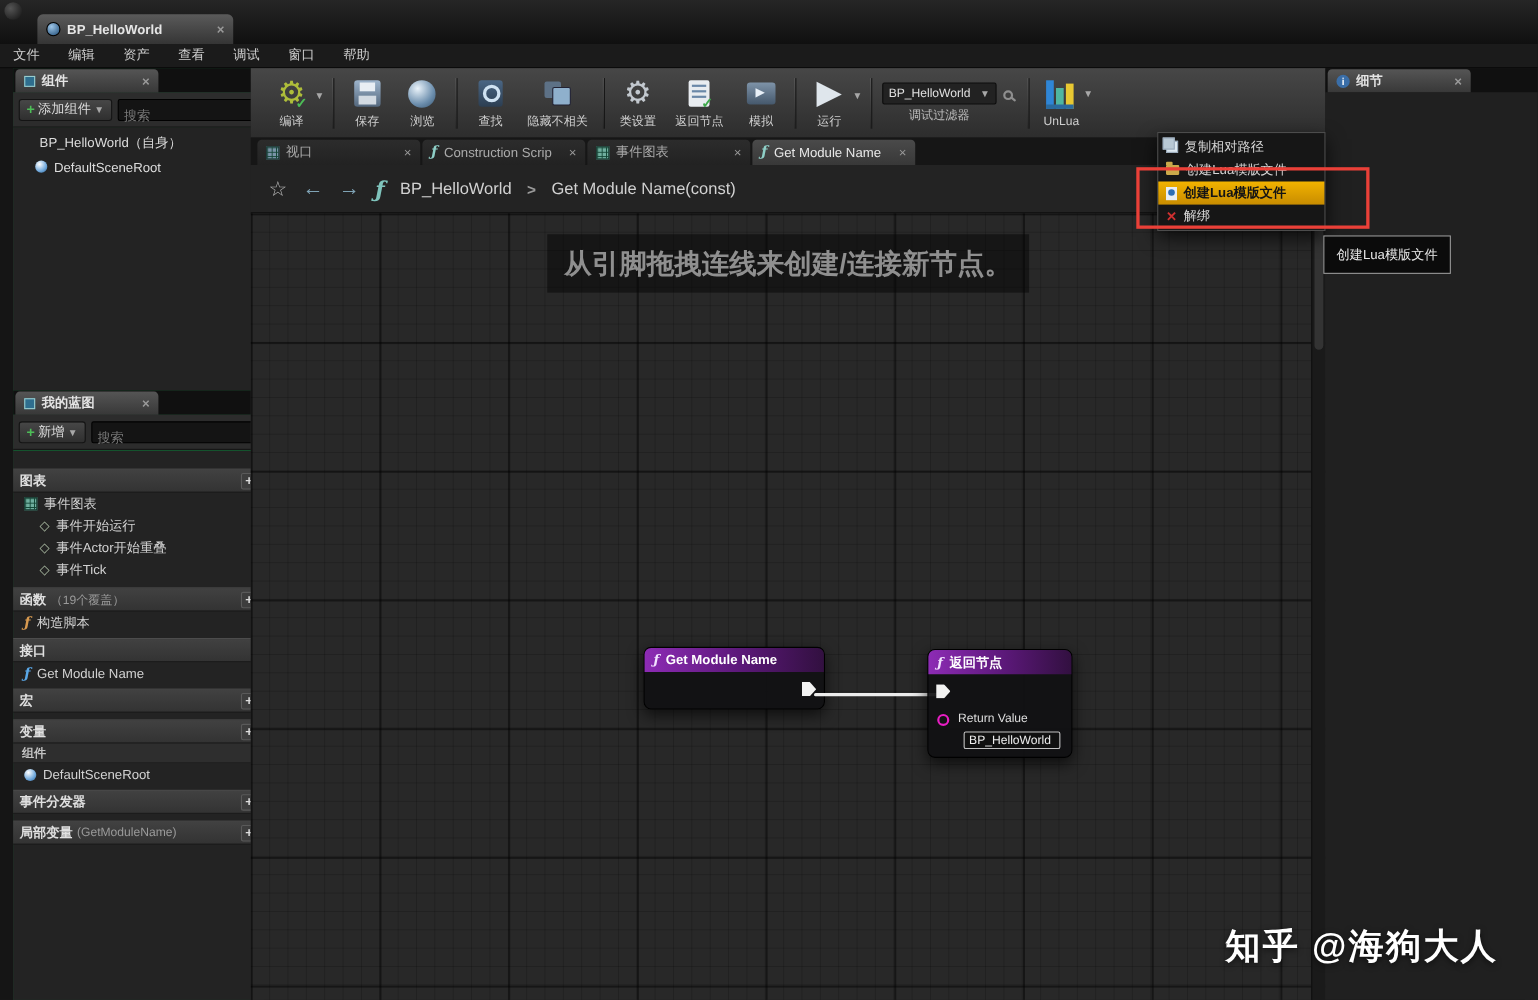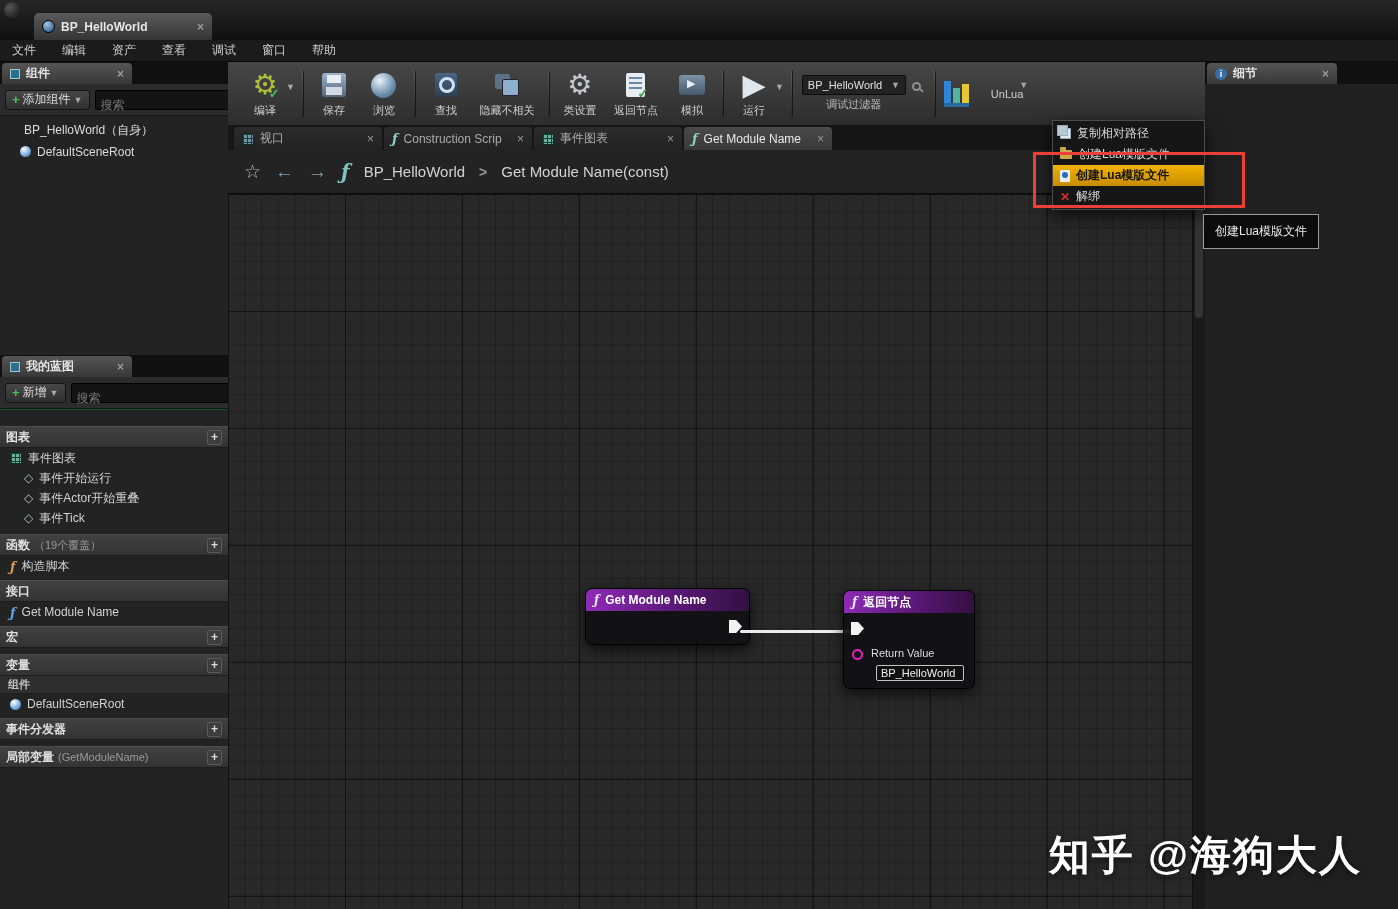--- a/index.html
+++ b/index.html
@@ -34,21 +34,21 @@
   .plus-green { color:#4dbd57; font-weight:bold; font-size:13px; }
   .plus-btn { margin-left:auto; width:15px; height:15px; background:#3d3d3d; border:1px solid #5a5a5a;
     color:#ddd; font-size:12px; line-height:13px; text-align:center; border-radius:2px; }
   .search { background:#141414; border:1px solid #000; border-radius:2px; height:20px;
     display:flex; align-items:center; padding:0 5px; gap:4px; }
   .search input { flex:1; min-width:0; background:transparent; border:0; outline:none;
     color:#ddd; font-size:12px; font-family:"Liberation Sans",sans-serif;margin-top:10px; }
   .search input::placeholder { color:#777; }
   .xclose { color:#9a9a9a; font-size:12px; }
   
-  .left-col { position:absolute; left:0; top:62px; width:228px; height:847px; background:#14532d; }
+  .left-col { position:absolute; left:12px; top:62px; width:228px; height:847px; background:#14532d; }
   .tabstrip { height:22px; background:#101010; display:flex; align-items:flex-end; }
   .panel-tab { height:21px; background:linear-gradient(#555,#383838); border-radius:4px 4px 0 0;
     display:flex; align-items:center; gap:6px; padding:0 8px; margin-left:2px;
     color:#e4e4e4; font-weight:bold; min-width:130px; }
   .ptab-ico { width:10px; height:10px; background:#2e6e8e; border:1px solid #9cc; }
   .panel-toolbar { height:32px; background:#2c2c2c; border-bottom:1px solid #141414;
     display:flex; align-items:center; gap:5px; padding:0 5px; }
   .btn-dark { height:20px; background:linear-gradient(#474747,#2f2f2f); border:1px solid #141414;
     border-radius:3px; display:flex; align-items:center; gap:3px; padding:0 6px; color:#ddd; white-space:nowrap; }
   .comp-tree { height:239px; background:#232323; padding-top:4px; }
@@ -105,21 +105,21 @@
     box-shadow:0 5px 0 #6a88a8, 0 10px 0 #6a88a8; }
   .ic-defaults::after { content:'✓'; position:absolute; right:-3px; bottom:-4px; color:#3da84a; font-weight:bold; font-size:13px; }
   .ic-sim { width:26px; height:20px; background:linear-gradient(#7e93a8,#45586c); border-radius:3px; position:relative; }
   .ic-sim::after { content:'▶'; position:absolute; left:8px; top:2px; color:#e8f0f8; font-size:11px; }
   .ic-play { font-size:30px; color:#dfe6ec; line-height:1; }
   .debug-group { display:flex; flex-direction:column; align-items:center; gap:2px; margin:0 4px; }
   .debug-select { width:104px; height:20px; background:#222; border:1px solid #0c0c0c; border-radius:2px;
     display:flex; align-items:center; padding:0 5px; color:#e0e0e0; font-size:11px; }
   .debug-select .caret { margin-left:auto; }
   .debug-label { font-size:11px; color:#bdbdbd; }
-  .unlua-btn { display:flex; flex-direction:row; align-items:center; min-width:48px; gap:16px; }
+  .unlua-btn { display:flex; flex-direction:column; align-items:center; min-width:48px; gap:4px; }
   
   .doc-tabstrip { height:24px; background:#161616; display:flex; align-items:flex-end; padding-left:6px; gap:2px; }
   .doc-tab { height:23px; min-width:148px; background:linear-gradient(#2c2c2c,#222); border-radius:4px 4px 0 0;
     display:flex; align-items:center; gap:6px; padding:0 8px; color:#ababab; }
   .doc-tab.active { background:linear-gradient(#4a4a4a,#383838); color:#e8e8e8; }
   .doc-tab .xclose { margin-left:auto; }
   
   .breadcrumb { height:44px; background:#232323; border-bottom:1px solid #0c0c0c;
     display:flex; align-items:center; gap:14px; padding:0 16px; }
   .bc-star { font-size:19px; color:#b8b8b8; }
@@ -169,21 +169,21 @@
   .mi-folder::before { content:''; position:absolute; left:0; top:-3px; width:6px; height:3px; background:#caa94a; border-radius:1px 1px 0 0; }
   .mi-lua { width:10px; height:12px; background:#e8eef4; position:relative; }
   .mi-lua::after { content:''; position:absolute; left:2px; top:2px; width:6px; height:6px; border-radius:50%; background:#2d6eb5; }
   .mi-unbind { color:#d03030; font-weight:bold; font-size:12px; line-height:1; }
   .red-box { position:absolute; left:1033px; top:152px; width:212px; height:56px;
     border:3px solid #ea4038; z-index:60; pointer-events:none; }
   .tooltip { position:absolute; left:1203px; top:214px; background:#0b0b0b; border:1px solid #9a9a9a;
     color:#e8e8e8; font-size:12px; padding:8px 11px; z-index:70; white-space:nowrap; }
   
   .watermark { position:absolute; right:36px; bottom:26px; z-index:80;
-    color:#ffffff; font-size:41px; font-weight:bold; letter-spacing:2px;
+    color:#ffffff; font-size:32px; font-weight:bold; letter-spacing:2px;
     text-shadow:0 2px 6px rgba(0,0,0,0.6); white-space:nowrap; }
 </style>
 </head>
 <body>
 
 <div class="titlebar">
   <div class="ue-logo"></div>
   <div class="win-doc-tab">
     <span class="bp-ico"></span>
     <span>BP_HelloWorld</span>
@@ -440,20 +440,21 @@
     <span class="bc-star">☆</span>
     <span class="bc-arrow">←</span>
     <span class="bc-arrow">→</span>
     <span class="bc-f">ƒ</span>
     <span class="bc-text">BP_HelloWorld</span>
     <span class="bc-sep">&gt;</span>
     <span class="bc-text">Get Module Name(const)</span>
   </div>
 
   <div class="graph">
+    <div class="hint-banner">从引脚拖拽连线来创建/连接新节点。</div>
 
     <div class="node" style="left:357px; top:394px; width:165px; height:57px;">
       <div class="node-header">
         <span class="nh-ico">ƒ</span>
         <span>Get Module Name</span>
       </div>
       <span class="exec-pin" style="right:7px; top:31px;"></span>
     </div>
 
     <div class="wire" style="left:512px; top:436px; width:116px;"></div>

